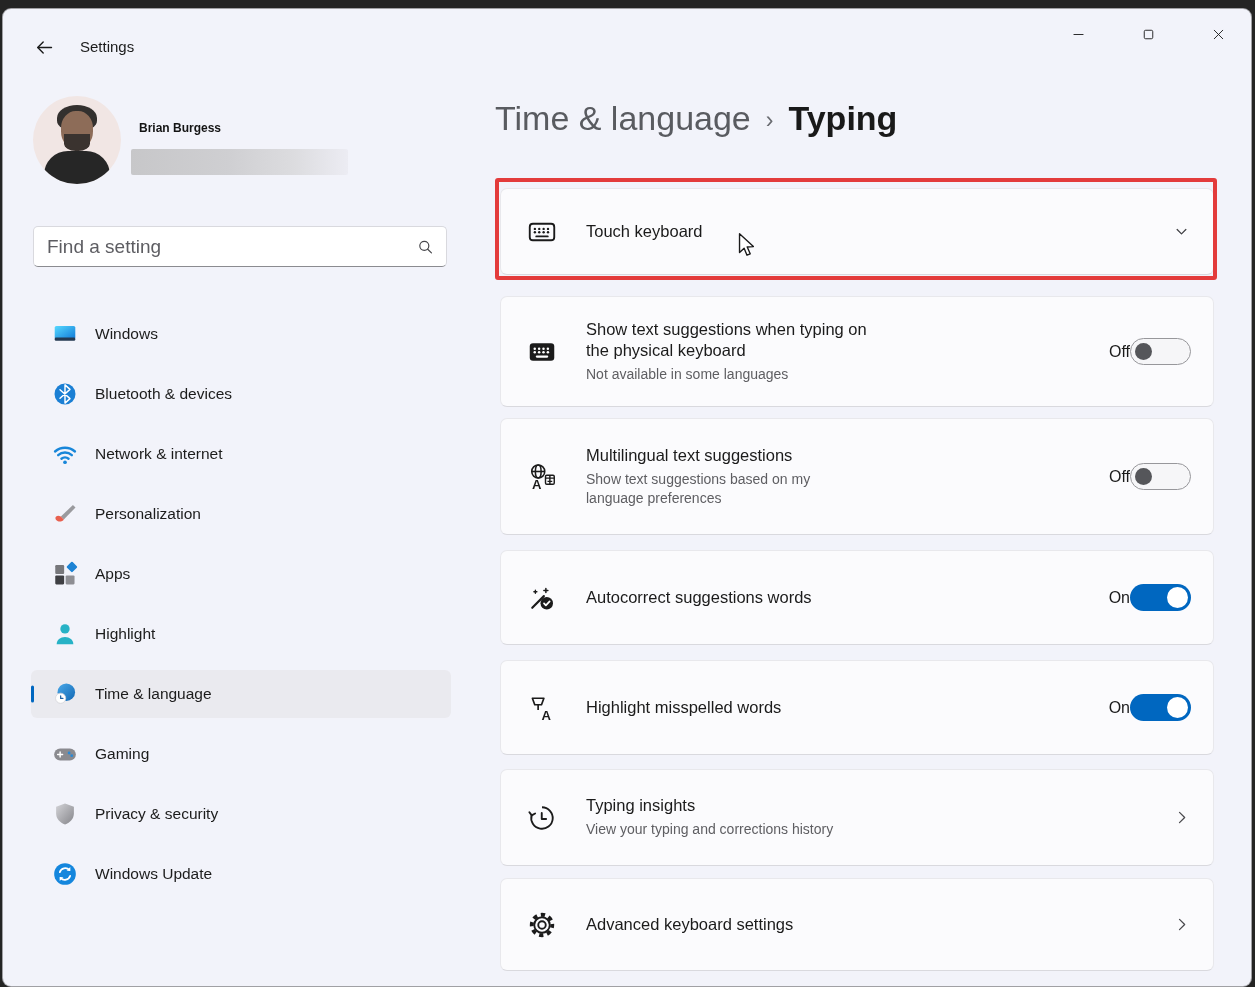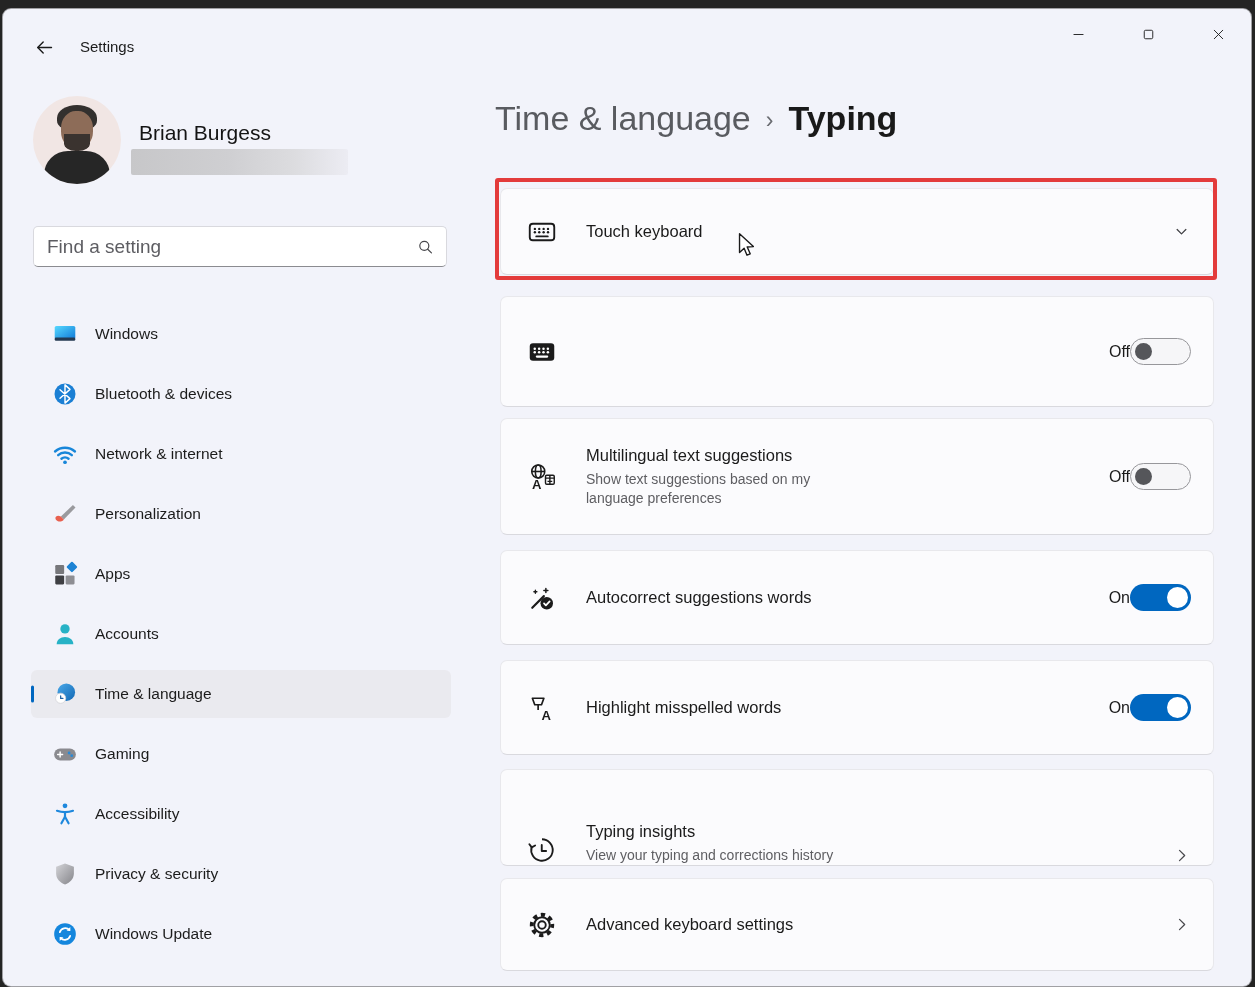--- a/index.html
+++ b/index.html
@@ -27,21 +27,21 @@
   .win-btn{width:46px;height:34px;display:flex;align-items:center;justify-content:center;}
   .win-btn svg{width:17px;height:17px;}
 
   
   .avatar{position:absolute;left:30px;top:87px;width:88px;height:88px;border-radius:50%;
     background:#f1e6e4;overflow:hidden;}
   .avatar .hair{position:absolute;left:24px;top:9px;width:40px;height:26px;border-radius:50% 50% 40% 40%;background:#33302e;}
   .avatar .face{position:absolute;left:28px;top:15px;width:32px;height:38px;border-radius:46%;background:#8d6c58;}
   .avatar .beard{position:absolute;left:31px;top:38px;width:26px;height:17px;border-radius:0 0 45% 45%;background:#3a332f;}
   .avatar .torso{position:absolute;left:11px;top:55px;width:66px;height:40px;border-radius:24px 24px 0 0;background:#262626;}
-  .profile-name{position:absolute;left:136px;top:112px;font-size:21px;font-weight:normal;color:#141414;}
+  .profile-name{position:absolute;left:136px;top:112px;font-size:12px;font-weight:bold;color:#141414;}
   .redacted{position:absolute;left:128px;top:140px;width:217px;height:26px;border-radius:2px;
     background:linear-gradient(90deg,#c7c7c9 0%,#cfcfd2 45%,#dcdcdf 75%,#ececf3 100%);
     filter:blur(.4px);}
 
   
   .search-box{position:absolute;left:30px;top:217px;width:414px;height:41px;background:#ffffff;
     border:1px solid #d9d9de;border-bottom:1px solid #8b8b90;border-radius:5px;}
   .search-box input{width:100%;height:100%;border:none;outline:none;background:transparent;
     font-family:inherit;font-size:19px;color:#1b1b1b;padding:0 40px 0 13px;}
   .search-box input::placeholder{color:#5d5d62;opacity:1;}
@@ -68,21 +68,21 @@
   .cards{position:absolute;left:497px;top:177px;width:714px;}
   .card{
     background:#fbfbfd;border:1px solid #e8e8ec;border-bottom-color:#d9d9de;border-radius:7px;
     display:flex;align-items:center;padding:0 22px 0 25px;
   }
   .card:nth-child(1){height:87px;margin-top:2px;}
   .card:nth-child(2){height:111px;margin-top:21px;}
   .card:nth-child(3){height:117px;margin-top:11px;}
   .card:nth-child(4){height:95px;margin-top:15px;}
   .card:nth-child(5){height:95px;margin-top:15px;}
-  .card:nth-child(6){height:97px;margin-top:14px;align-items:flex-end;}
+  .card:nth-child(6){height:97px;margin-top:14px;}
   .card:nth-child(7){height:93px;margin-top:12px;}
   .card-icon{width:32px;margin-right:28px;flex:none;display:flex;justify-content:center;}
   .card-icon svg{width:30px;height:30px;}
   .card-text{display:flex;flex-direction:column;}
   .card-title{font-size:16.5px;color:#1b1b1b;line-height:1.32;}
   .card-sub{font-size:14px;color:#5e5e62;line-height:1.38;margin-top:3px;}
   .card:nth-child(2) .card-title{max-width:285px;}
   .card:nth-child(3) .card-sub{max-width:250px;}
   .card-ctrl{margin-left:auto;display:flex;align-items:center;}
   .toggle-label{font-size:16px;color:#1b1b1b;}
@@ -211,21 +211,21 @@
         </span>
     <span class="nav-label">Apps</span>
   </div>
       <div class="nav-item">
     <span class="nav-icon">
           <svg viewBox="0 0 24 24">
             <circle cx="12" cy="7.3" r="4.3" fill="#27b2c6"></circle>
             <path d="M4.3 21.5c0-4.1 3.4-6.7 7.7-6.7s7.7 2.6 7.7 6.7z" fill="#27b2c6"></path>
           </svg>
         </span>
-    <span class="nav-label">Accounts</span>
+    <span class="nav-label">Highlight</span>
   </div>
       <div class="nav-item selected">
     <span class="nav-icon">
           <svg viewBox="0 0 24 24">
             <defs>
               <linearGradient id="g-tl" x1="0" y1="0" x2="1" y2="1">
                 <stop offset="0" stop-color="#4aa9e9"></stop>
                 <stop offset="1" stop-color="#1268b4"></stop>
               </linearGradient>
             </defs>
@@ -239,32 +239,20 @@
       <div class="nav-item">
     <span class="nav-icon">
           <svg viewBox="0 0 24 24">
             <rect x="2" y="7" width="20" height="11" rx="5.5" fill="#8a8a8f"></rect>
             <path d="M7.5 10.2v4.6M5.2 12.5h4.6" stroke="#ffffff" stroke-width="1.3" stroke-linecap="round"></path>
             <circle cx="15.8" cy="11.1" r="1.3" fill="#2b8ad6"></circle>
             <circle cx="18.2" cy="13.5" r="1.3" fill="#2b8ad6"></circle>
           </svg>
         </span>
     <span class="nav-label">Gaming</span>
-  </div>
-      <div class="nav-item">
-    <span class="nav-icon">
-          <svg viewBox="0 0 24 24" fill="none" stroke="#1e88dd" stroke-width="2" stroke-linecap="round">
-            <circle cx="12" cy="4.4" r="2.2" fill="#1e88dd" stroke="none"></circle>
-            <path d="M4.6 9c2.4.9 4.9 1.3 7.4 1.3S17 9.9 19.4 9"></path>
-            <path d="M12 10.3v4.3"></path>
-            <path d="M12 14.6l-3.3 6"></path>
-            <path d="M12 14.6l3.3 6"></path>
-          </svg>
-        </span>
-    <span class="nav-label">Accessibility</span>
   </div>
       <div class="nav-item">
     <span class="nav-icon">
           <svg viewBox="0 0 24 24">
             <defs>
               <linearGradient id="g-sh" x1="0" y1="0" x2="1" y2="1">
                 <stop offset="0" stop-color="#d3d3d7"></stop>
                 <stop offset="1" stop-color="#85858a"></stop>
               </linearGradient>
             </defs>
@@ -333,20 +321,24 @@
               <circle cx="13.2" cy="9.3" r="1"></circle>
               <circle cx="16.7" cy="9.3" r="1"></circle>
               <circle cx="6.2" cy="12.1" r="1"></circle>
               <circle cx="9.7" cy="12.1" r="1"></circle>
               <circle cx="13.2" cy="12.1" r="1"></circle>
               <circle cx="16.7" cy="12.1" r="1"></circle>
               <rect x="7" y="14.7" width="10" height="1.8" rx=".9"></rect>
             </g>
           </svg>
         </span>
+    <div class="card-text">
+      <div class="card-title">Show text suggestions when typing on the physical keyboard</div>
+      <div class="card-sub">Not available in some languages</div>
+    </div>
     <div class="card-ctrl">
       <span class="toggle-label">Off</span>
       <div class="toggle off">
             <div class="knob"></div>
           </div>
 
     </div>
   </div>
       <div class="card">
     <span class="card-icon">

